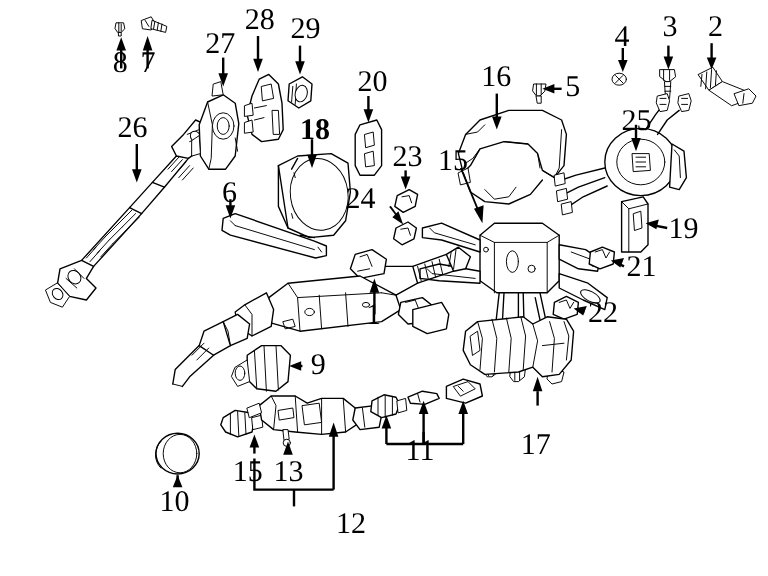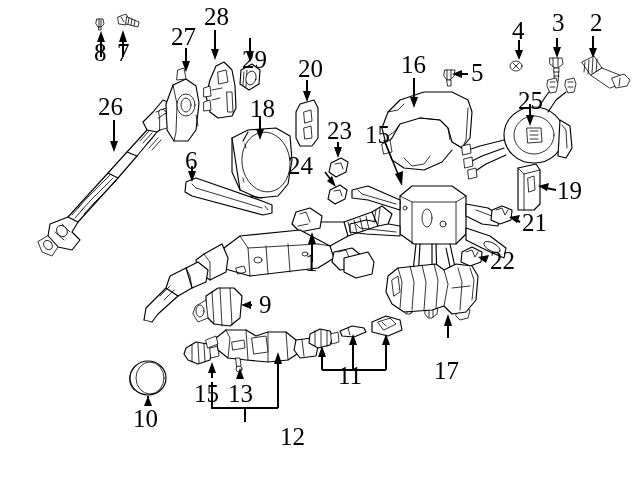--- a/index.html
+++ b/index.html
@@ -478,26 +478,26 @@
   <div class="callout" style="left:94px;  top:40px;">8</div>
   <div class="callout" style="left:259px; top:292px;">9</div>
   <div class="callout" style="left:133px; top:406px;">10</div>
   <div class="callout" style="left:338px; top:363px;">11</div>
   <div class="callout" style="left:232px; top:424px;margin-left:48px;">12</div>
   <div class="callout" style="left:228px; top:381px;">13</div>
   <div class="callout" style="left:194px; top:381px;">15</div>
   <div class="callout" style="left:365px; top:122px;">15</div>
   <div class="callout" style="left:401px; top:52px;">16</div>
   <div class="callout" style="left:434px; top:338px;margin-top:20px;">17</div>
-  <div class="callout" style="left:250px; top:96px;">18</div>
+  <div class="callout" style="left:250px; top:96px;font-weight:bold;">18</div>
   <div class="callout" style="left:557px; top:178px;text-align:center;">19</div>
   <div class="callout" style="left:298px; top:56px;">20</div>
   <div class="callout" style="left:522px; top:210px;">21</div>
   <div class="callout" style="left:490px; top:248px;">22</div>
   <div class="callout" style="left:327px; top:118px;">23</div>
   <div class="callout" style="left:288px; top:153px;">24</div>
   <div class="callout" style="left:518px; top:88px;">25</div>
   <div class="callout" style="left:98px;  top:94px;">26</div>
   <div class="callout" style="left:171px; top:24px;">27</div>
   <div class="callout" style="left:204px; top:4px;">28</div>
-  <div class="callout" style="left:242px; top:12px;margin-top:35px;">29</div>
+  <div class="callout" style="left:242px; top:12px;">29</div>
 
 </div>
 
 </body></html>

